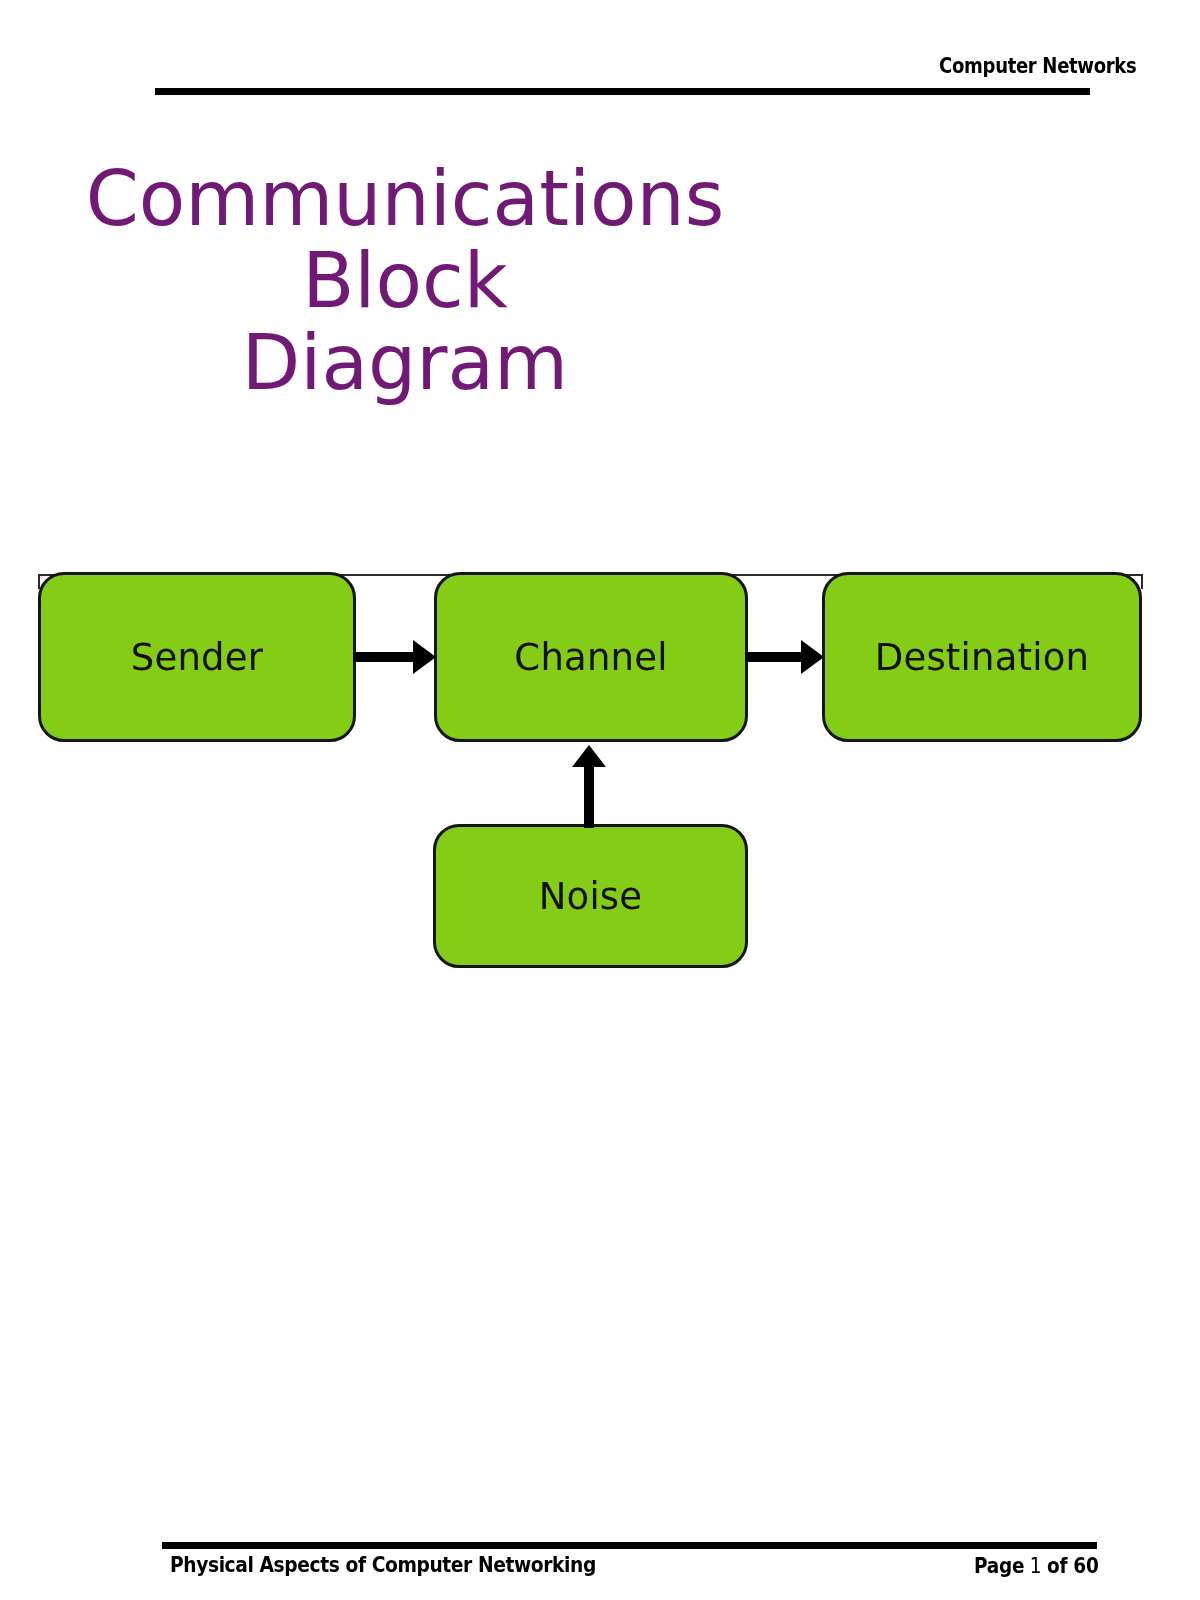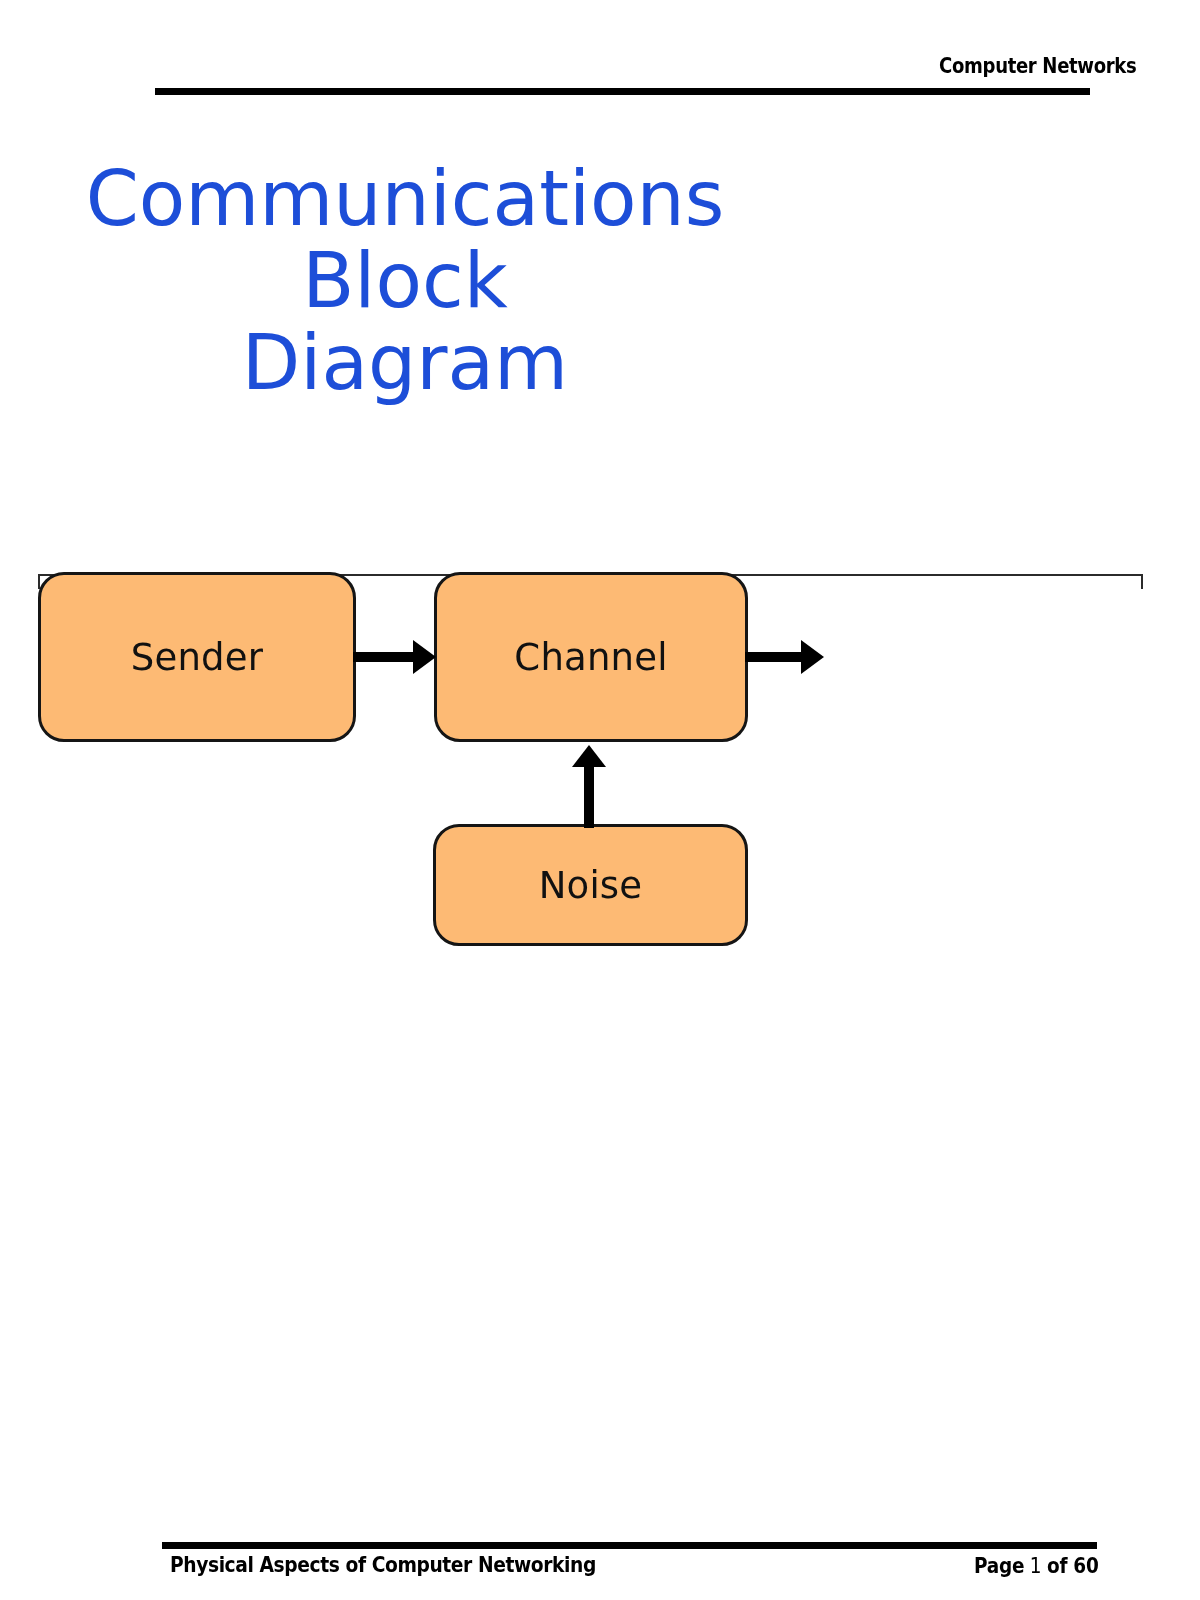--- a/index.html
+++ b/index.html
@@ -52,21 +52,21 @@
     position: absolute;
     left: 0;
     top: 158px;
     width: 964px;
     text-align: center;
     font-family: "DejaVu Sans", sans-serif;
     font-size: 76px;
     font-weight: 400;
     line-height: 1.08;
     letter-spacing: 0px;
-    color: #1d4ed8;
+    color: #701a75;
   }
   #slide-title .tline {
     display: block;
     position: relative;
     left: -77px;
   }
 
   
   #diagram {
     position: absolute;
@@ -88,40 +88,40 @@
     height: 15px;
     border: 2px solid #2b2b2b;
     box-sizing: border-box;
   }
   .sel-corner.tl { border-right: none; border-bottom: none; }
   .sel-corner.tr { border-left: none; border-bottom: none; }
 
   .node {
     position: absolute;
     box-sizing: border-box;
-    background: #fdba74;
+    background: #84cc16;
     border: 3px solid #151515;
     border-radius: 26px;
     display: flex;
     align-items: center;
     justify-content: center;
   }
   .node-label {
     font-family: "DejaVu Sans", sans-serif;
     font-size: 37px;
     font-weight: 400;
     color: #111111;
     letter-spacing: 0.2px;
     white-space: nowrap;
   }
 
   #node-sender      { left: 38px;  top: 572px; width: 318px; height: 170px; }
   #node-channel     { left: 434px; top: 572px; width: 314px; height: 170px; justify-content: center; }
   #node-destination { left: 822px; top: 572px; width: 320px; height: 170px; }
-  #node-noise       { left: 433px; top: 824px; width: 315px; height: 122px; text-align: right; }
+  #node-noise       { left: 433px; top: 824px; width: 315px; height: 144px; text-align: right; }
 
   
   .arrow-h {
     position: absolute;
     height: 10px;
     background: #000000;
   }
   .arrow-h .head {
     position: absolute;
     right: -21px;
@@ -221,20 +221,23 @@
   <div class="sel-corner tr" style="left:1128px; top:574px;"></div>
 
   <div class="node" id="node-sender">
     <span class="node-label">Sender</span>
   </div>
 
   <div class="node" id="node-channel">
     <span class="node-label">Channel</span>
   </div>
 
+  <div class="node" id="node-destination">
+    <span class="node-label">Destination</span>
+  </div>
 
   <div class="node" id="node-noise">
     <span class="node-label">Noise</span>
   </div>
 
   <div class="arrow-h" id="arrow-sender-channel">
     <span class="head"></span>
   </div>
 
   <div class="arrow-h" id="arrow-channel-dest">

